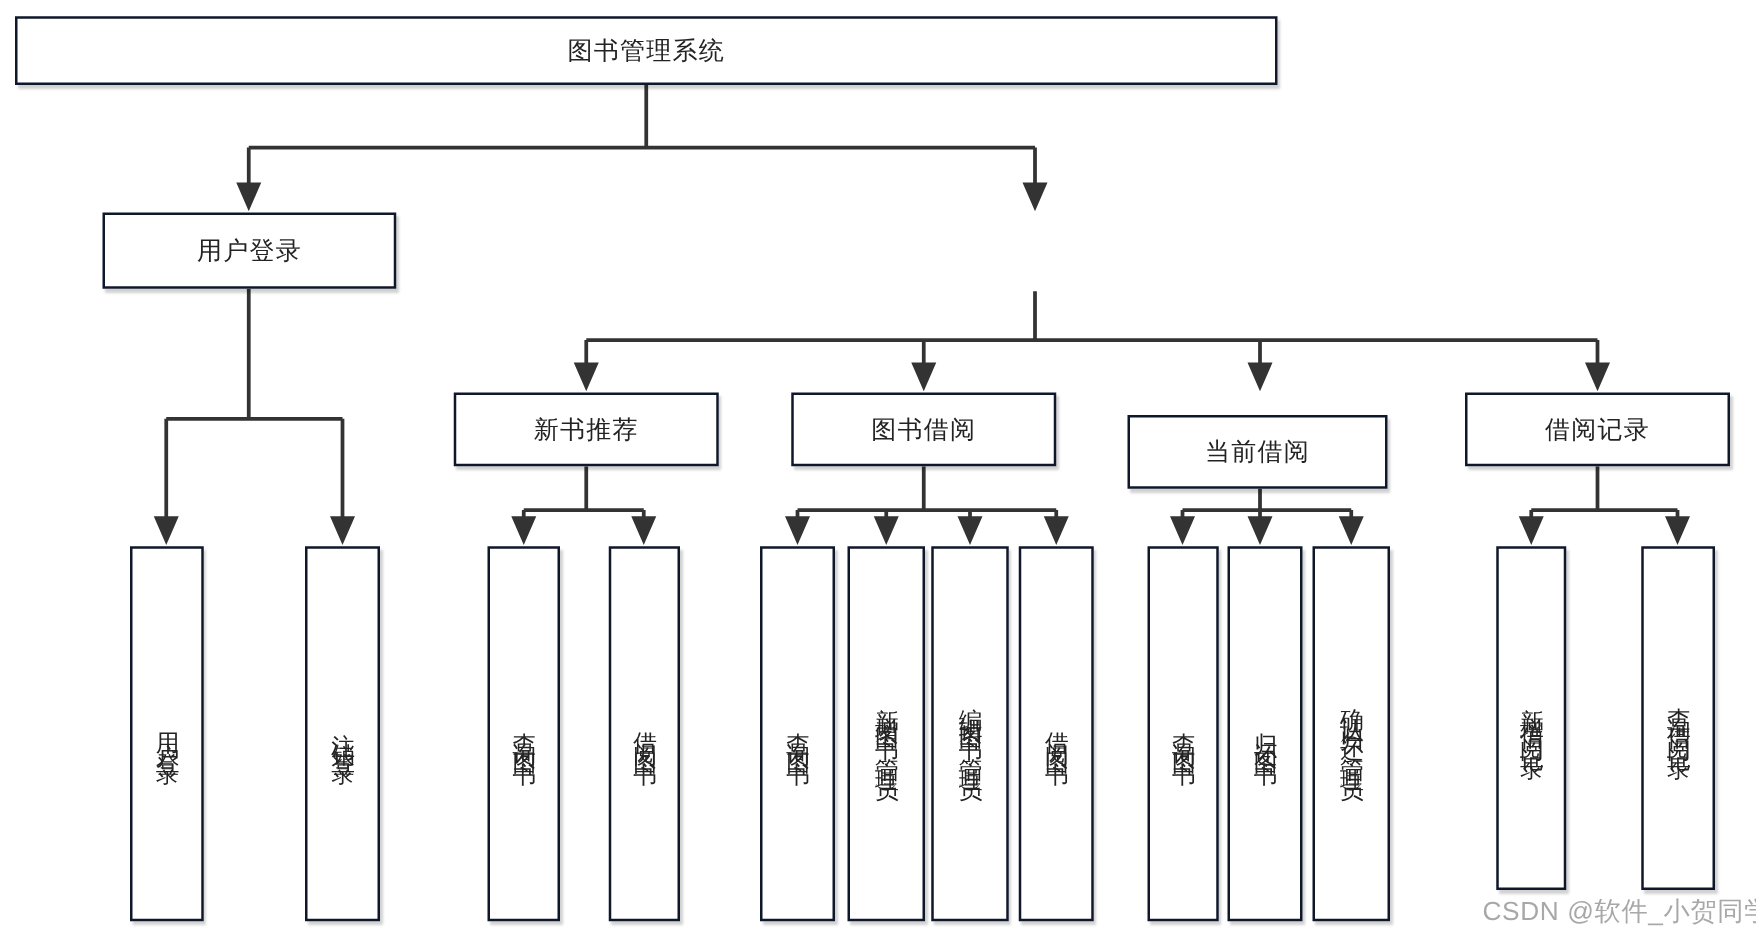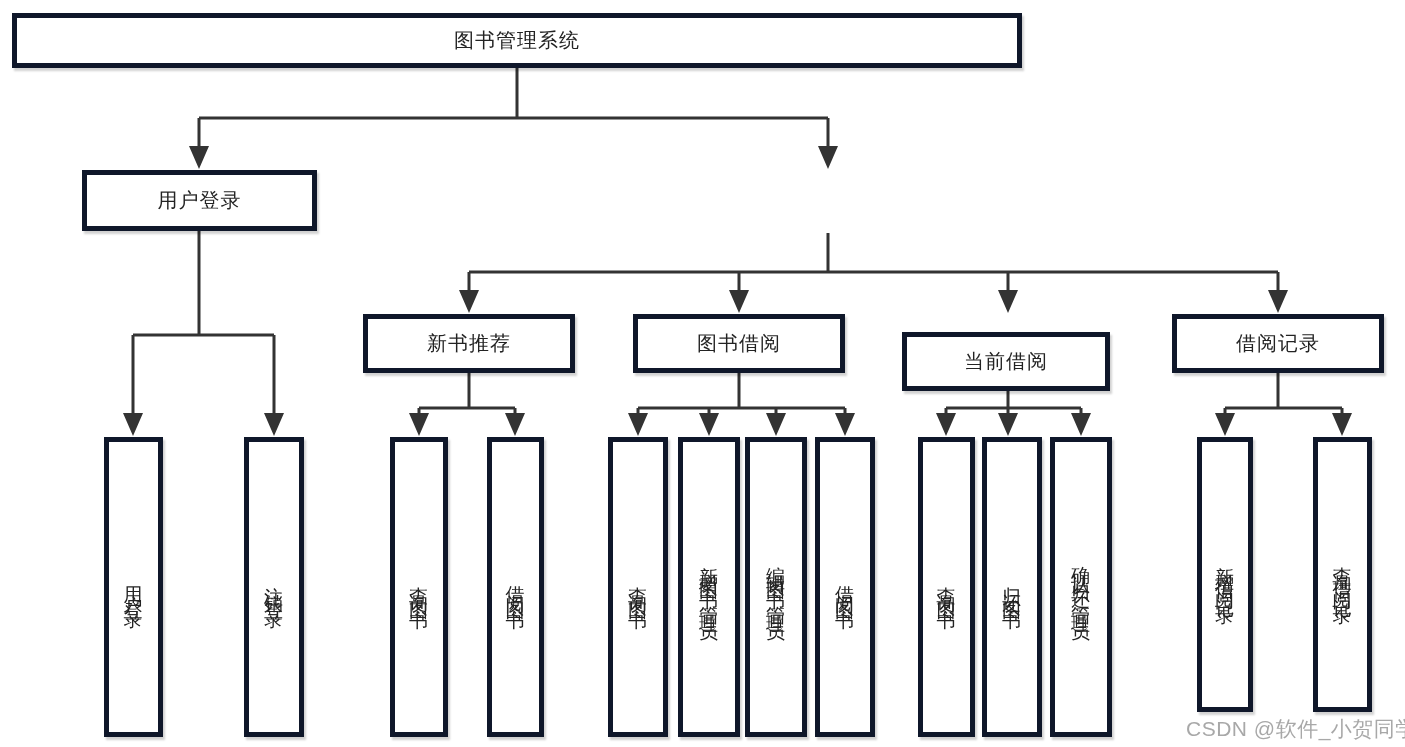--- a/index.html
+++ b/index.html
@@ -13,21 +13,21 @@
   }
   .connectors {
     position: absolute;
     left: 0; top: 0;
     width: 1405px; height: 747px;
     pointer-events: none;
   }
   .node {
     position: absolute;
     box-sizing: border-box;
-    border: 5px solid #0f172a;
+    border: 2px solid #0f172a;
     background: #ffffff;
     color: #232323;
     display: flex;
     align-items: center;
     justify-content: center;
     box-shadow: 2px 3px 2px rgba(0,0,0,0.18);
   }
   .node.h {
     font-size: 20px;
     letter-spacing: 1px;

